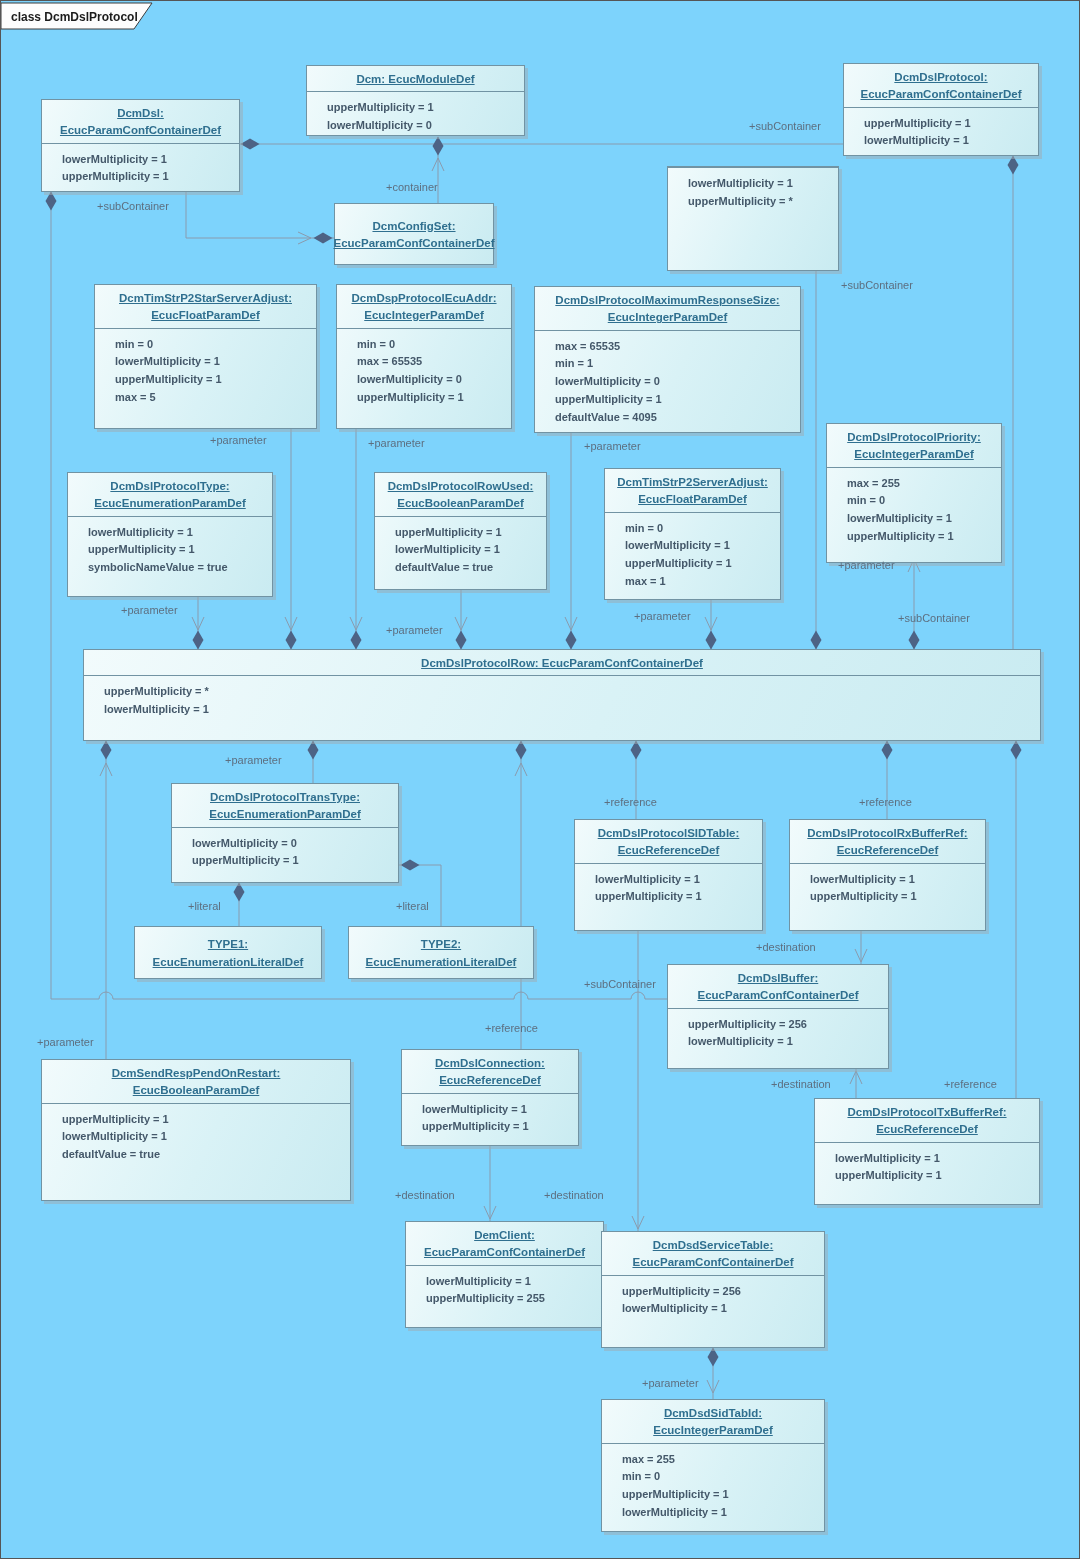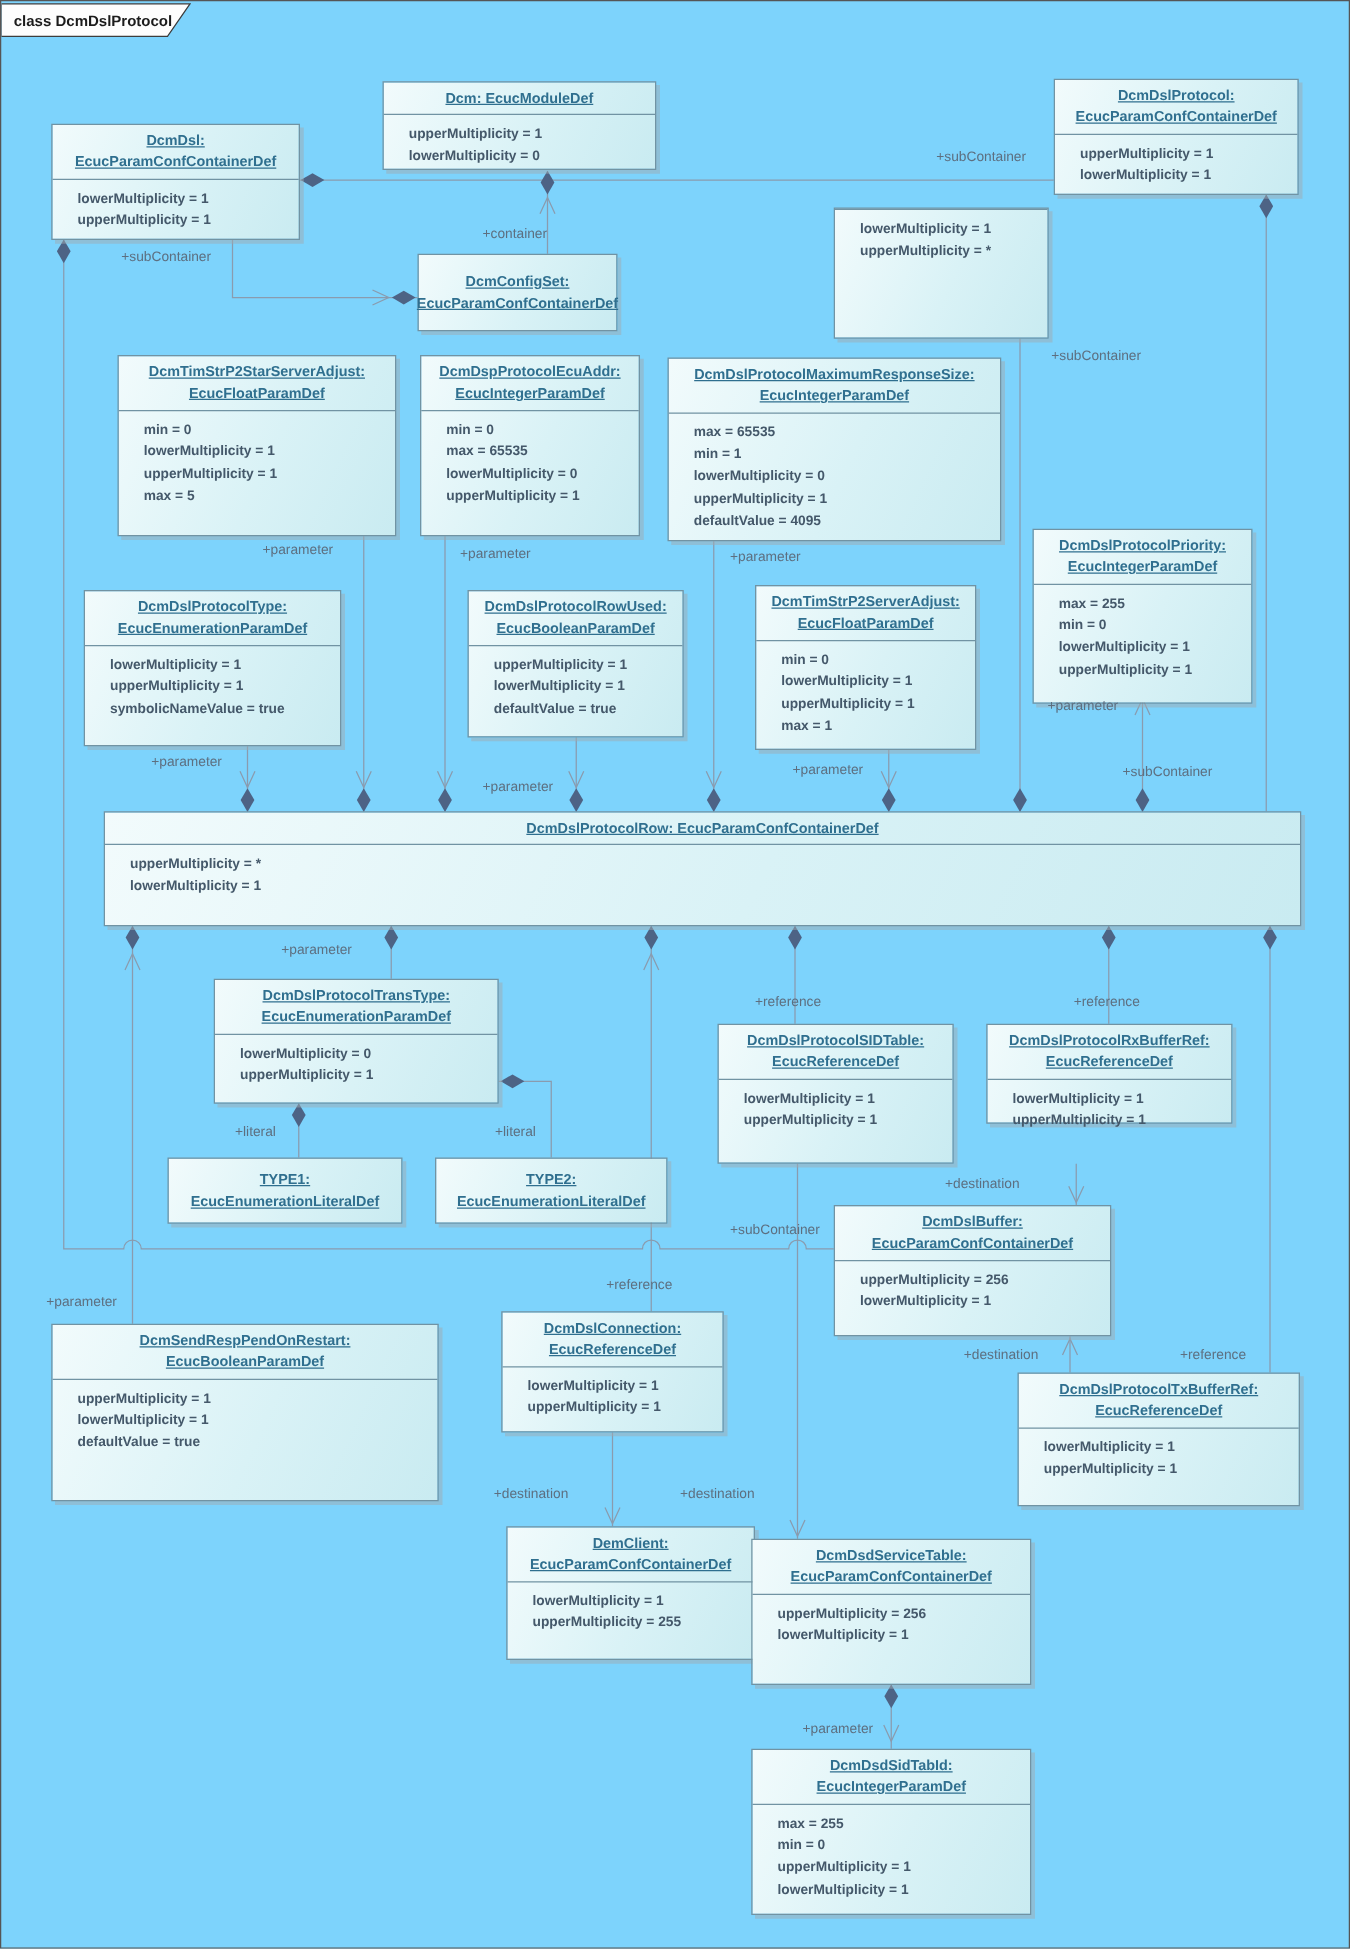--- a/index.html
+++ b/index.html
@@ -253,21 +253,21 @@
       <div class="uml-node" style="left: 573px; top: 818px; width: 189px; height: 112px;">
         <div class="node-title">
           <div class="title-line">DcmDslProtocolSIDTable:</div>
           <div class="title-line">EcucReferenceDef</div>
         </div>
         <div class="node-attrs">
           <div>lowerMultiplicity = 1</div>
           <div>upperMultiplicity = 1</div>
         </div>
       </div>
-      <div class="uml-node" style="left: 788px; top: 818px; width: 197px; height: 80px;">
+      <div class="uml-node" style="left: 788px; top: 818px; width: 197px; height: 112px;">
         <div class="node-title">
           <div class="title-line">DcmDslProtocolRxBufferRef:</div>
           <div class="title-line">EcucReferenceDef</div>
         </div>
         <div class="node-attrs">
           <div>lowerMultiplicity = 1</div>
           <div>upperMultiplicity = 1</div>
         </div>
       </div>
       <div class="uml-node" style="left: 666px; top: 963px; width: 222px; height: 105px;">

